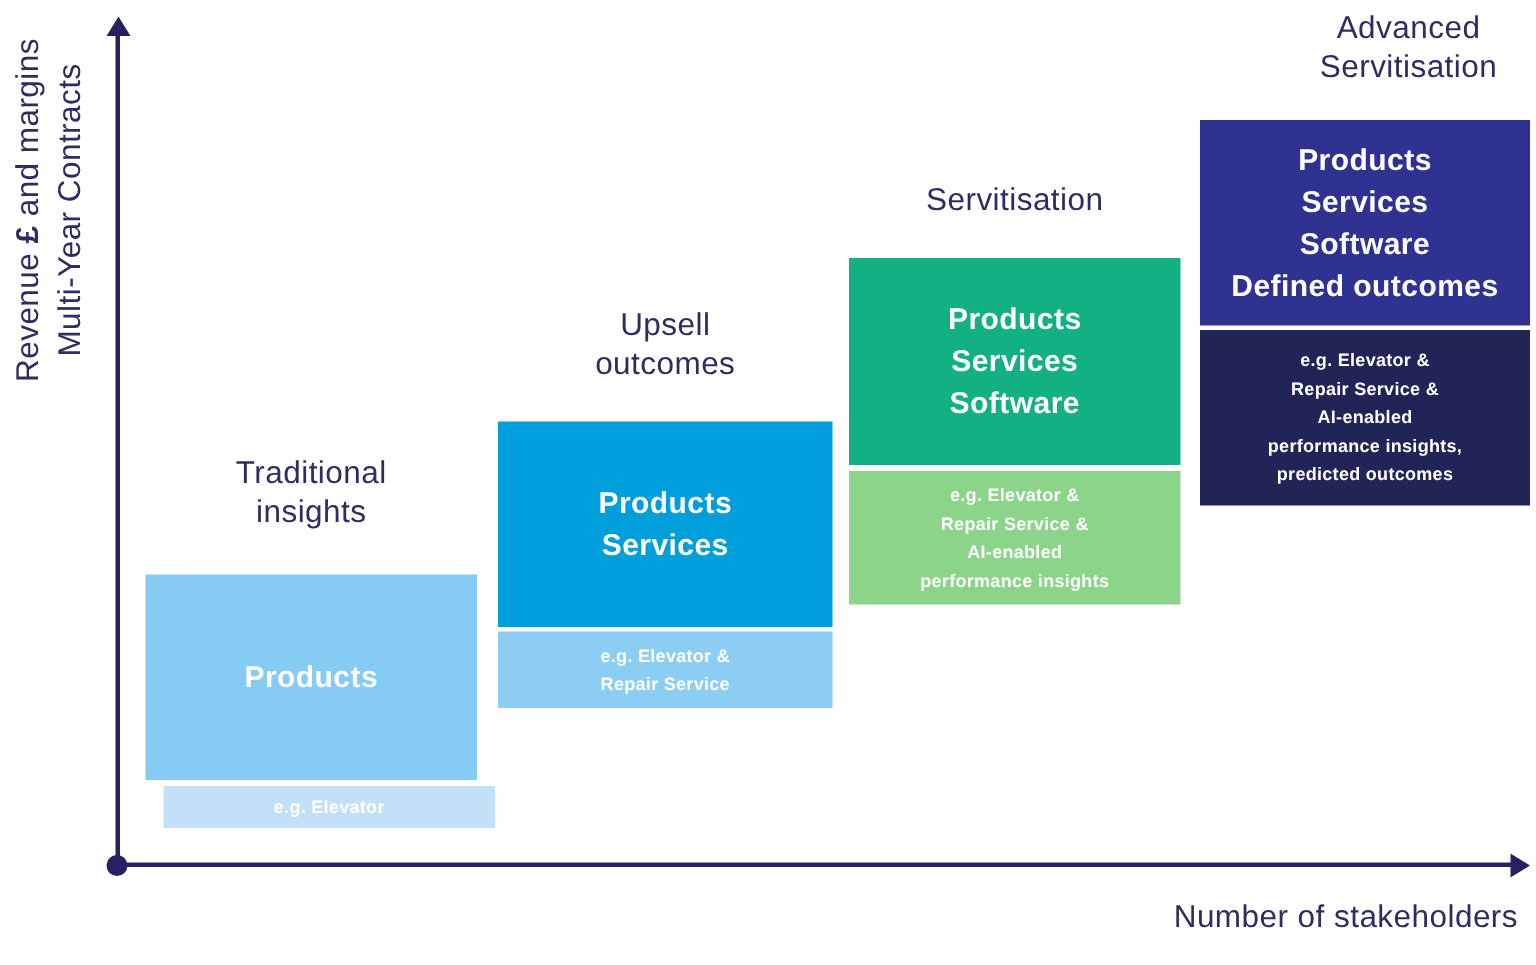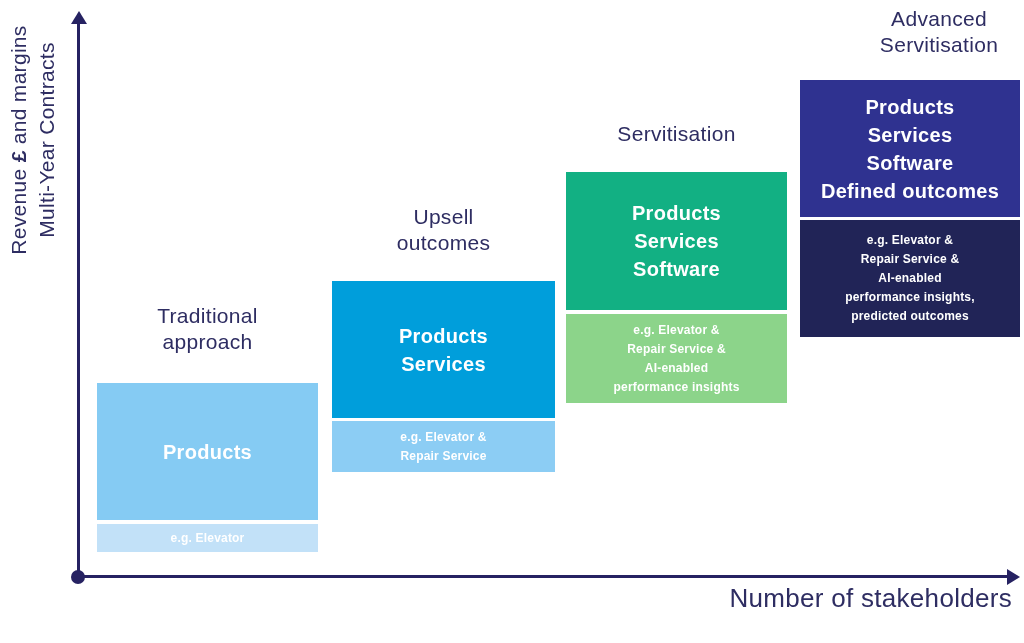--- a/index.html
+++ b/index.html
@@ -56,23 +56,23 @@
     transform: translate(-50%, -50%) rotate(-90deg);
     text-align: center;
     font-size: 21px;
     line-height: 28px;
     letter-spacing: 0.3px;
     white-space: nowrap;
   }
   .y-axis-label .pound { font-weight: bold; }
   .x-axis-label {
     position: absolute;
-    right: 12px; top: 585px;
+    right: 12px; top: 599px;
     text-align: center;
-    font-size: 26px;
+    font-size: 21px;
     line-height: 26px;
     letter-spacing: 0.3px;
   }
 
   
   .stage-label {
     position: absolute;
     text-align: center;
     font-size: 21px;
     line-height: 26px;
@@ -136,23 +136,23 @@
   <div class="y-axis-label" style="color: rgb(46, 45, 98);">
     <div><span>Revenue </span><span class="pound">£</span><span> and margins</span></div>
     <div>Multi-Year Contracts</div>
   </div>
 
   <div class="x-axis-label" style="color: rgb(46, 45, 98);">
     <div>Number of stakeholders</div>
   </div>
 
   <div class="stage-label stage-label-1" style="color: rgb(46, 45, 98);">Traditional
-approach</div>
+insights</div>
   <div class="main-box main-box-1" style="background-color: rgb(133, 203, 243);">Products</div>
-  <div class="example-box example-box-1" style="background-color: rgb(194, 225, 248);">e.g. Elevator</div>
+  <div class="example-box example-box-1" style="background-color: rgb(194, 225, 248); margin-left: 12px;">e.g. Elevator</div>
 
   <div class="stage-label stage-label-2" style="color: rgb(46, 45, 98);">Upsell
 outcomes</div>
   <div class="main-box main-box-2" style="background-color: rgb(0, 158, 219);">Products
 Services</div>
   <div class="example-box example-box-2" style="background-color: rgb(140, 205, 244);">e.g. Elevator &amp;
 Repair Service</div>
 
   <div class="stage-label stage-label-3" style="color: rgb(46, 45, 98);">Servitisation</div>
   <div class="main-box main-box-3" style="background-color: rgb(18, 176, 131);">Products

